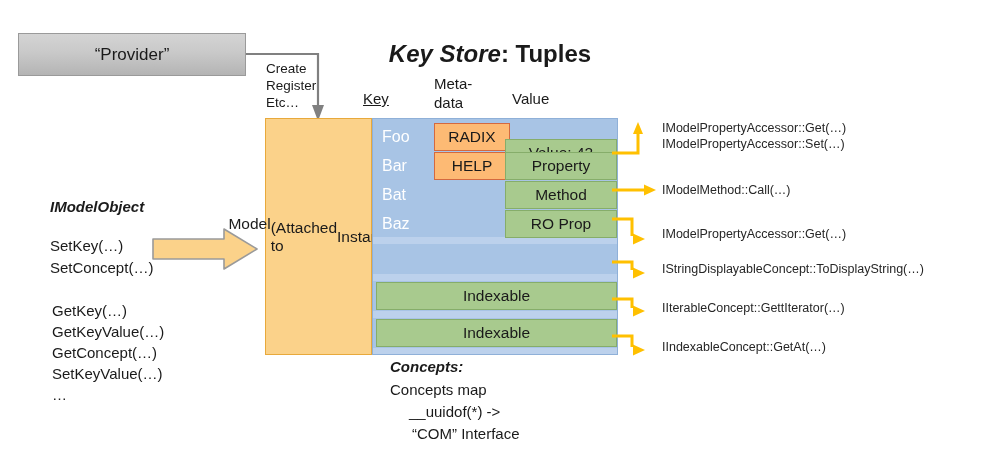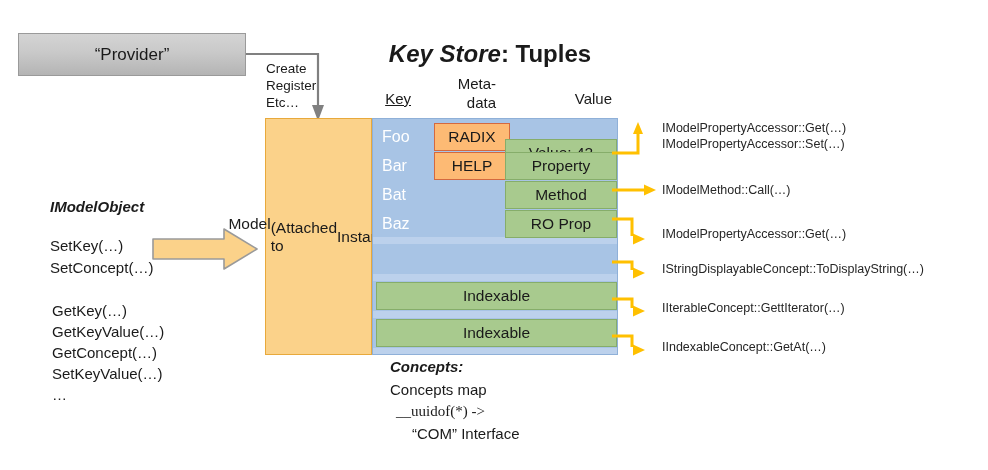--- a/index.html
+++ b/index.html
@@ -15,21 +15,21 @@
 
   
   #provider-connector{left:246px;top:51px;width:84px;height:72px;}
   #create-label{left:266px;top:60px;font-size:13.5px;line-height:17px;color:#1a1a1a;}
 
   
   #title{left:355px;top:40px;width:270px;text-align:center;font-size:24px;font-weight:bold;}
   #title .ital{font-style:italic;}
 
   
-  .colhead{font-size:15px;color:#1a1a1a;text-align:right;}
+  .colhead{font-size:15px;color:#1a1a1a;text-align:left;}
   #head-key{left:363px;top:90px;width:48px;text-decoration:underline;}
   #head-meta{left:434px;top:74px;width:62px;line-height:19px;}
   #head-value{left:512px;top:90px;width:100px;}
 
   
   #model-box{left:265px;top:118px;width:107px;height:237px;
     background:#fbd28a;border:1px solid #e8a93b;box-sizing:border-box;
     display:flex;flex-direction:row;align-items:center;justify-content:center;
     font-size:15.5px;color:#1a1a1a;}
   #model-box .l1{margin-bottom:26px;}
@@ -173,14 +173,14 @@
 <div class="abs mtext" style="left:52px;top:344px;">GetConcept(…)</div>
 <div class="abs mtext" style="left:52px;top:365px;">SetKeyValue(…)</div>
 <div class="abs mtext" style="left:52px;top:386px;">…</div>
 
 <svg class="abs" style="left:152px;top:228px;" width="106" height="42" viewBox="0 0 106 42">
   <path d="M1,11 L72,11 L72,1 L105,21 L72,41 L72,31 L1,31 Z" fill="#fbd28a" stroke="#9a9a9a" stroke-width="1.6" stroke-linejoin="round"></path>
 </svg>
 
 <div class="abs" id="concepts-title">Concepts:</div>
 <div class="abs ctext" style="left:390px;top:381px;">Concepts map</div>
-<div class="abs ctext" style="left:396px;top:403px;font-family:Liberation Serif, serif;">__uuidof(*) -&gt;</div>
+<div class="abs ctext" style="left:409px;top:403px;">__uuidof(*) -&gt;</div>
 <div class="abs ctext" style="left:412px;top:425px;">“COM” Interface</div>
 
 </body></html>

